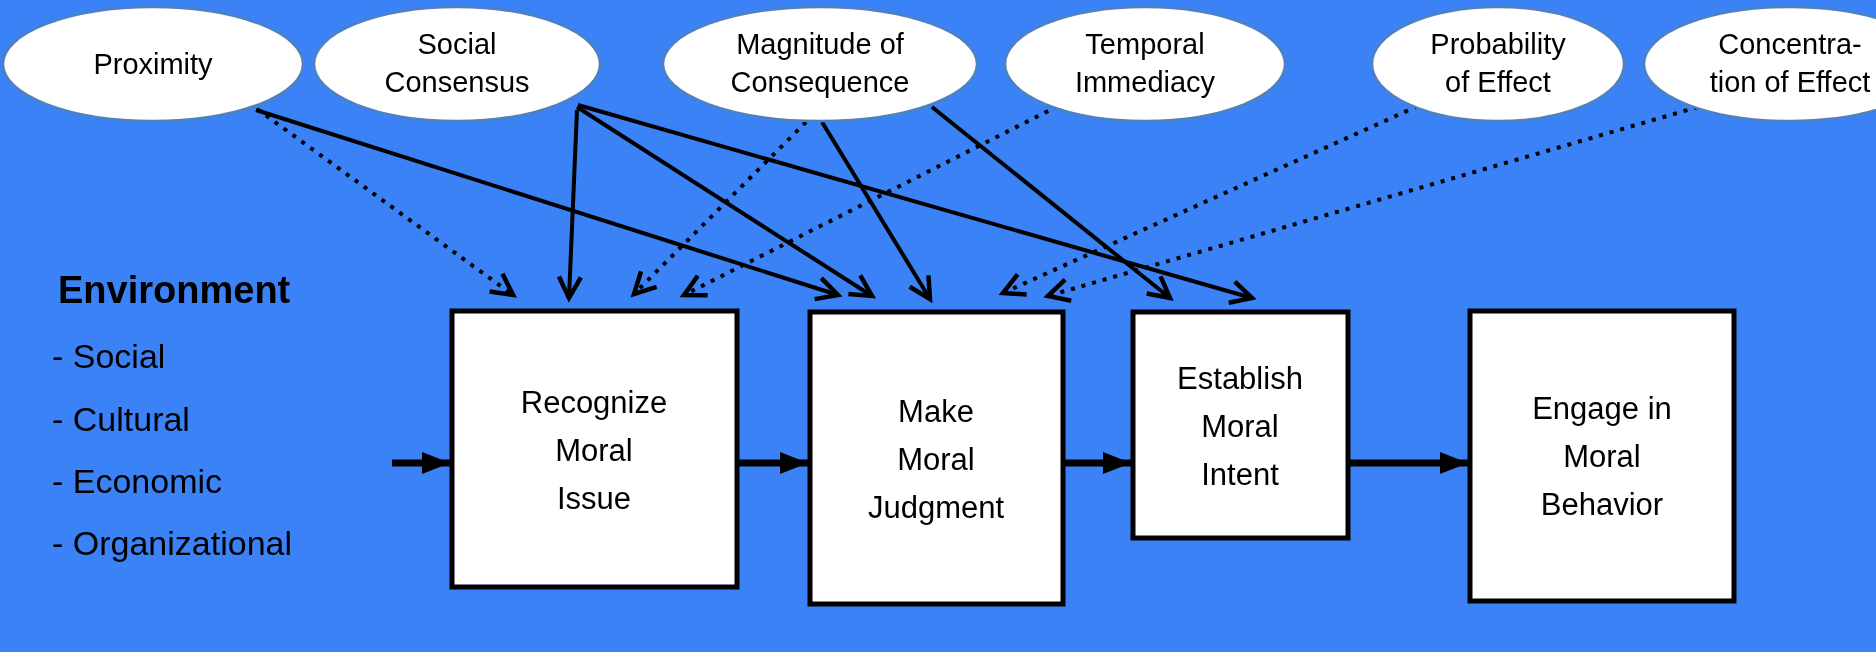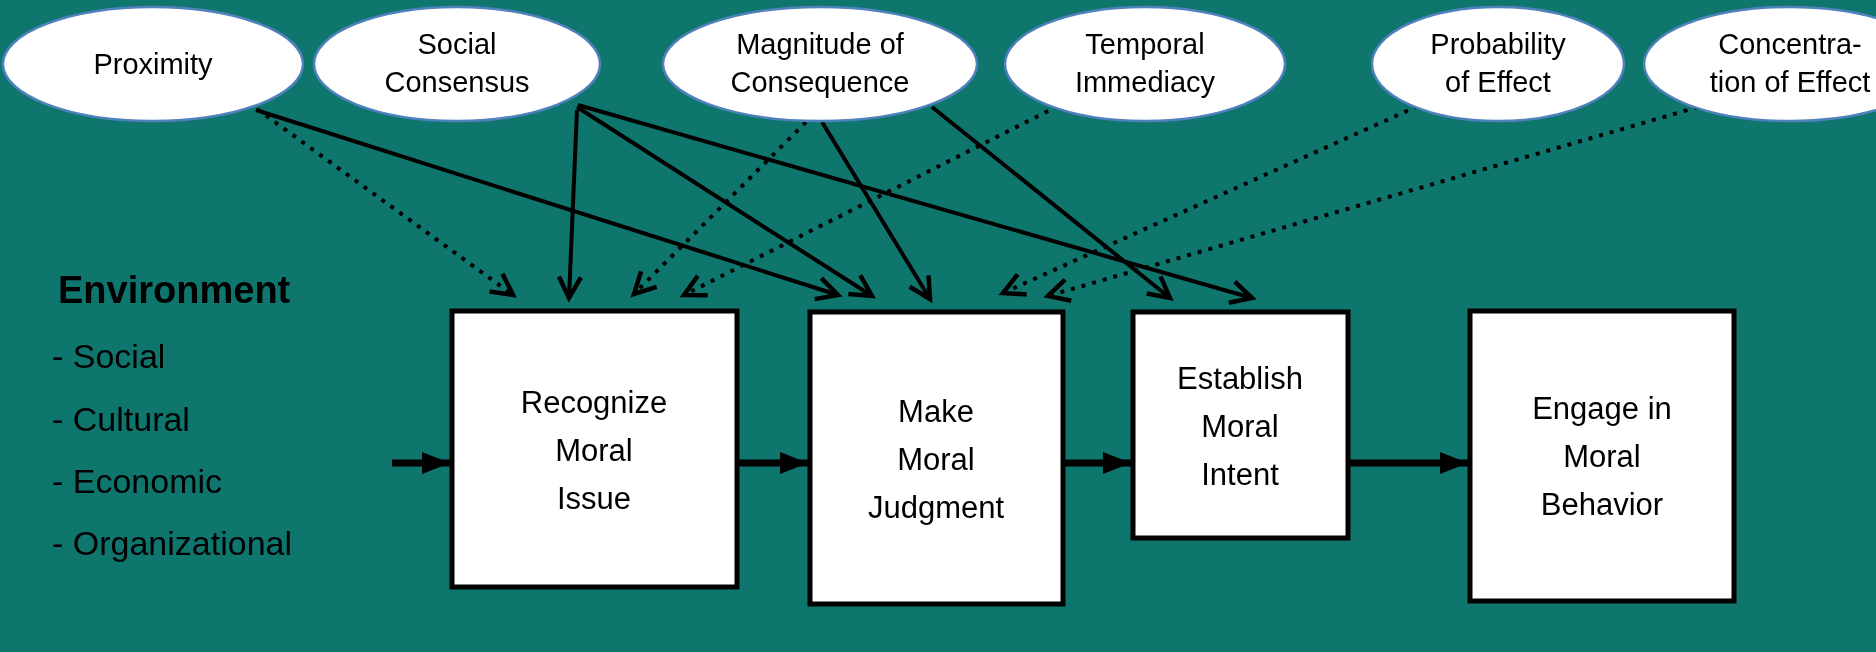--- a/index.html
+++ b/index.html
@@ -1,16 +1,16 @@
 <!DOCTYPE html>
 <html><head>
 <meta charset="utf-8">
 <style>
   html, body { margin: 0; padding: 0; background: #ffffff; }
-  .canvas { width: 1876px; height: 652px; position: relative; overflow: hidden; background: #0f766e; }
+  .canvas { width: 1876px; height: 652px; position: relative; overflow: hidden; background: #3b82f6; }
   svg { display: block; font-family: "Liberation Sans", sans-serif; }
   text { fill: #000000; }
   .factor-label { font-size: 29px; }
   .stage-label { font-size: 31px; }
   .env-title { font-size: 38px; font-weight: bold; }
   .env-item { font-size: 34px; }
   .thin-solid { stroke: #000; stroke-width: 4; fill: none; }
   .thin-dotted { stroke: #000; stroke-width: 4; fill: none; stroke-dasharray: 4 7; }
   .flow { stroke: #000; stroke-width: 7; fill: none; }
   .stage-box { fill: #ffffff; stroke: #000; stroke-width: 5; }

